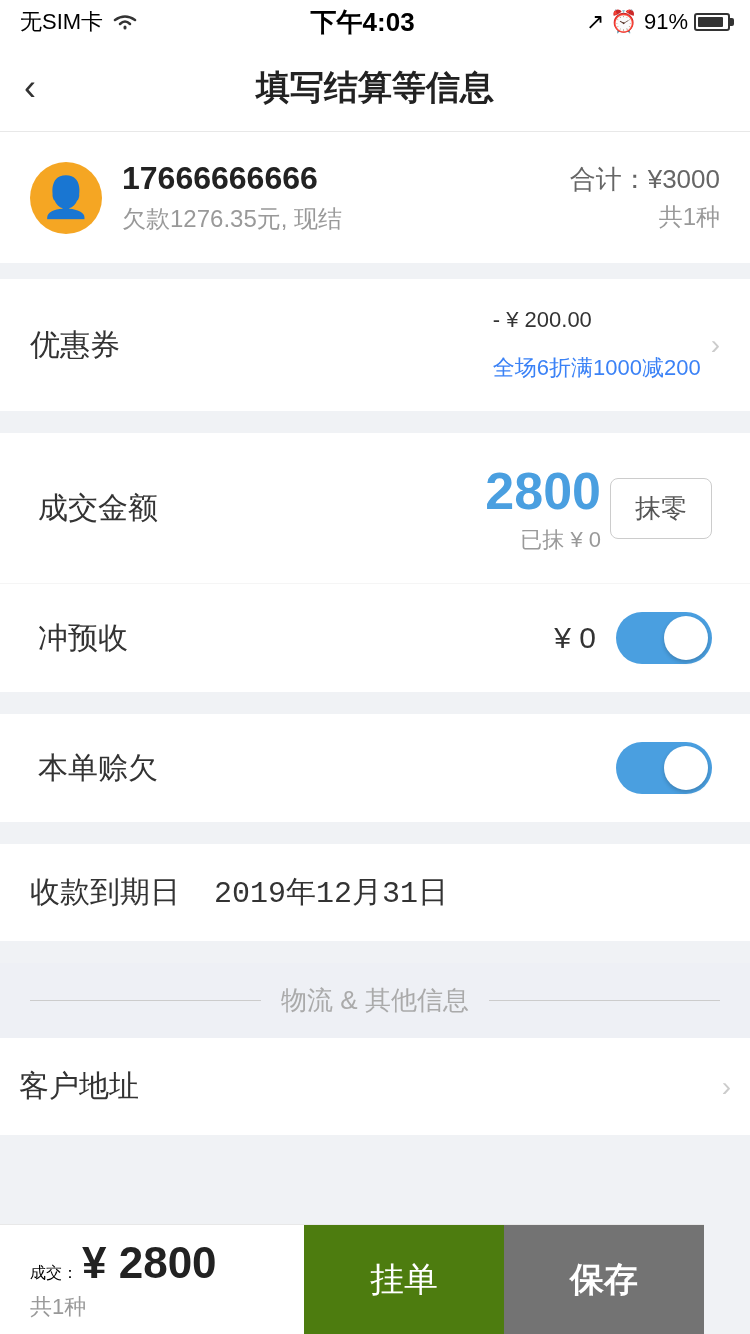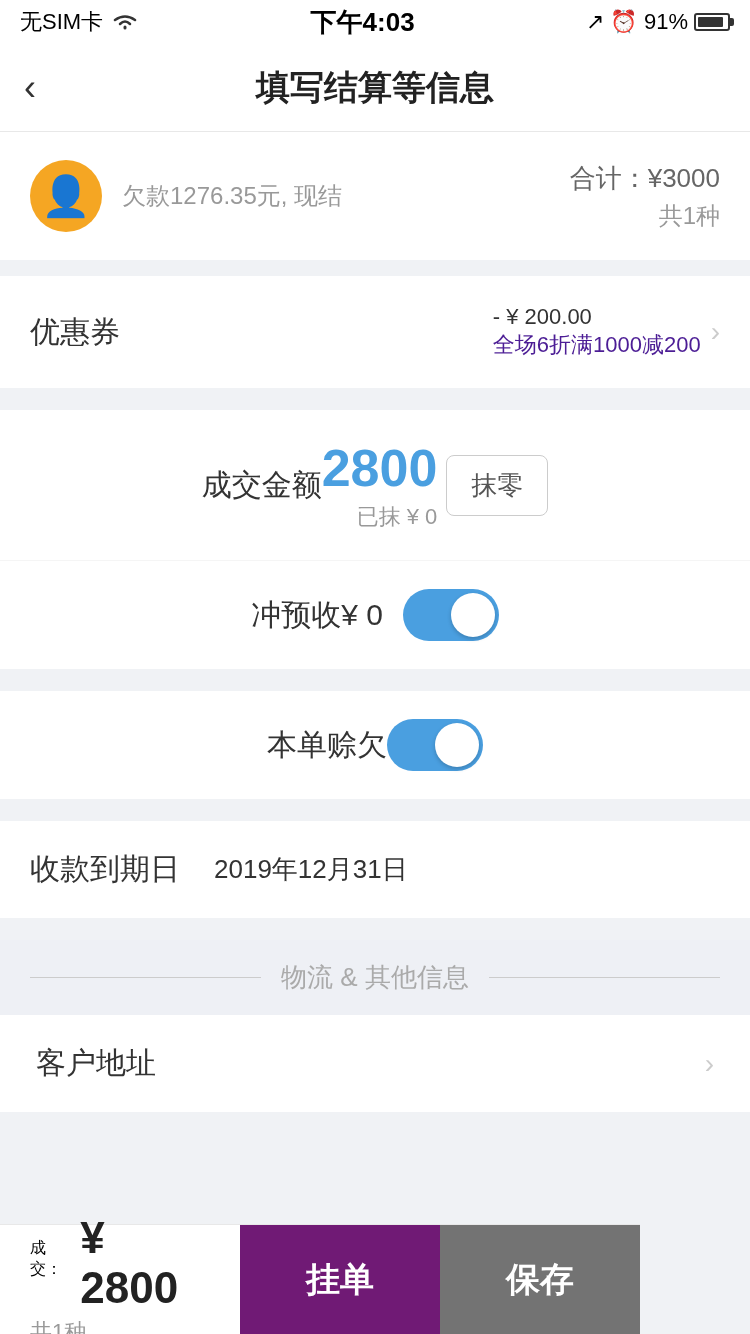--- a/index.html
+++ b/index.html
@@ -124,36 +124,36 @@
       background: #fff;
       padding: 28px 30px;
       display: flex;
       align-items: center;
       justify-content: space-between;
       margin-bottom: 2px;
     }
     .coupon-label { font-size: 30px; color: #333; }
     .coupon-right { display: flex; align-items: center; gap: 10px; }
     .coupon-discount { font-size: 22px; color: #333; }
-    .coupon-desc { font-size: 22px; color: #4c1d95; margin-top: 0; text-align: right; }
+    .coupon-desc { font-size: 22px; color: #3b82f6; margin-top: 20px; text-align: right; }
     .chevron-right { font-size: 28px; color: #ccc; }
 
     
     .section-divider { height: 20px; background: #f0f2f5; }
 
     
     .form-section {
       background: #fff;
       margin-bottom: 2px;
     }
     .form-row {
       display: flex;
       align-items: center;
-      justify-content: center;
-      padding: 28px 24px;
+      justify-content: space-between;
+      padding: 28px 38px;
       border-bottom: 1px solid #f5f5f5;
     }
     .form-row:last-child { border-bottom: none; }
     .form-row-label { font-size: 30px; color: #333; }
     .form-row-right { display: flex; align-items: center; gap: 9px; }
 
     
     .amount-large { font-size: 52px; font-weight: 600; color: #4a9fe0; }
     .amount-sub { font-size: 22px; color: #999; text-align: right; margin-top: 4px; }
 
@@ -199,55 +199,55 @@
     
     .due-row {
       background: #fff;
       padding: 28px 30px;
       display: flex;
       align-items: center;
       gap: 34px;
       margin-bottom: 2px;
     }
     .due-label { font-size: 30px; color: #333; }
-    .due-date { font-size: 26px; color: #333; }
+    .due-date { font-size: 30px; color: #333; font-family: Liberation Mono, monospace; }
 
     
     .logistics-header {
       background: #eef0f5;
       padding: 20px 30px;
       display: flex;
       align-items: center;
       justify-content: center;
       gap: 20px;
     }
     .logistics-line { flex: 1; height: 1px; background: #ccc; }
     .logistics-text { font-size: 26px; color: #aaa; white-space: nowrap; }
 
     
     .address-row {
       background: #fff;
-      padding: 28px 36px;
+      padding: 28px 19px;
       display: flex;
       align-items: center;
       justify-content: space-between;
       margin-bottom: 2px;
     }
     .address-label { font-size: 30px; color: #333; min-width: 130px; }
     .address-content { font-size: 28px; color: #333; flex: 1; padding: 0 16px; line-height: 1.5; }
 
     
     .empty-area { height: 200px; background: #f0f2f5; }
 
     
     .bottom-bar {
       position: fixed;
       bottom: 0;
       left: 0;
-      width: 640px;
+      width: 704px;
       height: 110px;
       background: #fff;
       display: flex;
       align-items: center;
       border-top: 1px solid #e8e8e8;
     }
     .bottom-total {
       flex: 1;
       padding: 0 30px;
       display: flex;
@@ -255,27 +255,27 @@
       gap: 4px;
     }
     .bottom-count { font-size: 22px; color: #999; }
     .bottom-btn-group {
       display: flex;
       height: 100%;
     }
     .btn-pending {
       width: 200px;
       height: 100%;
-      background: #701a75;
+      background: #4d7c0f;
       display: flex;
       align-items: center;
       justify-content: center;
       font-size: 34px;
       color: #fff;
-      font-weight: 700;
+      font-weight: 400;
       cursor: pointer;
     }
     .btn-save {
       width: 200px;
       height: 100%;
       background: #737373;
       display: flex;
       align-items: center;
       justify-content: center;
       font-size: 34px;
@@ -316,20 +316,21 @@
 </div>
 
 <div class="content">
 
   <div class="customer-card">
     <div class="customer-left">
       <div class="avatar">
         <span class="avatar-icon">👤</span>
       </div>
       <div class="customer-info">
+        <span class="customer-phone">17666666666</span>
         <span class="customer-sub">欠款1276.35元, 现结</span>
       </div>
     </div>
     <div class="customer-right">
       <div class="total-label">合计：¥3000</div>
       <div class="total-count">共1种</div>
     </div>
   </div>
 
   <div class="coupon-row">

